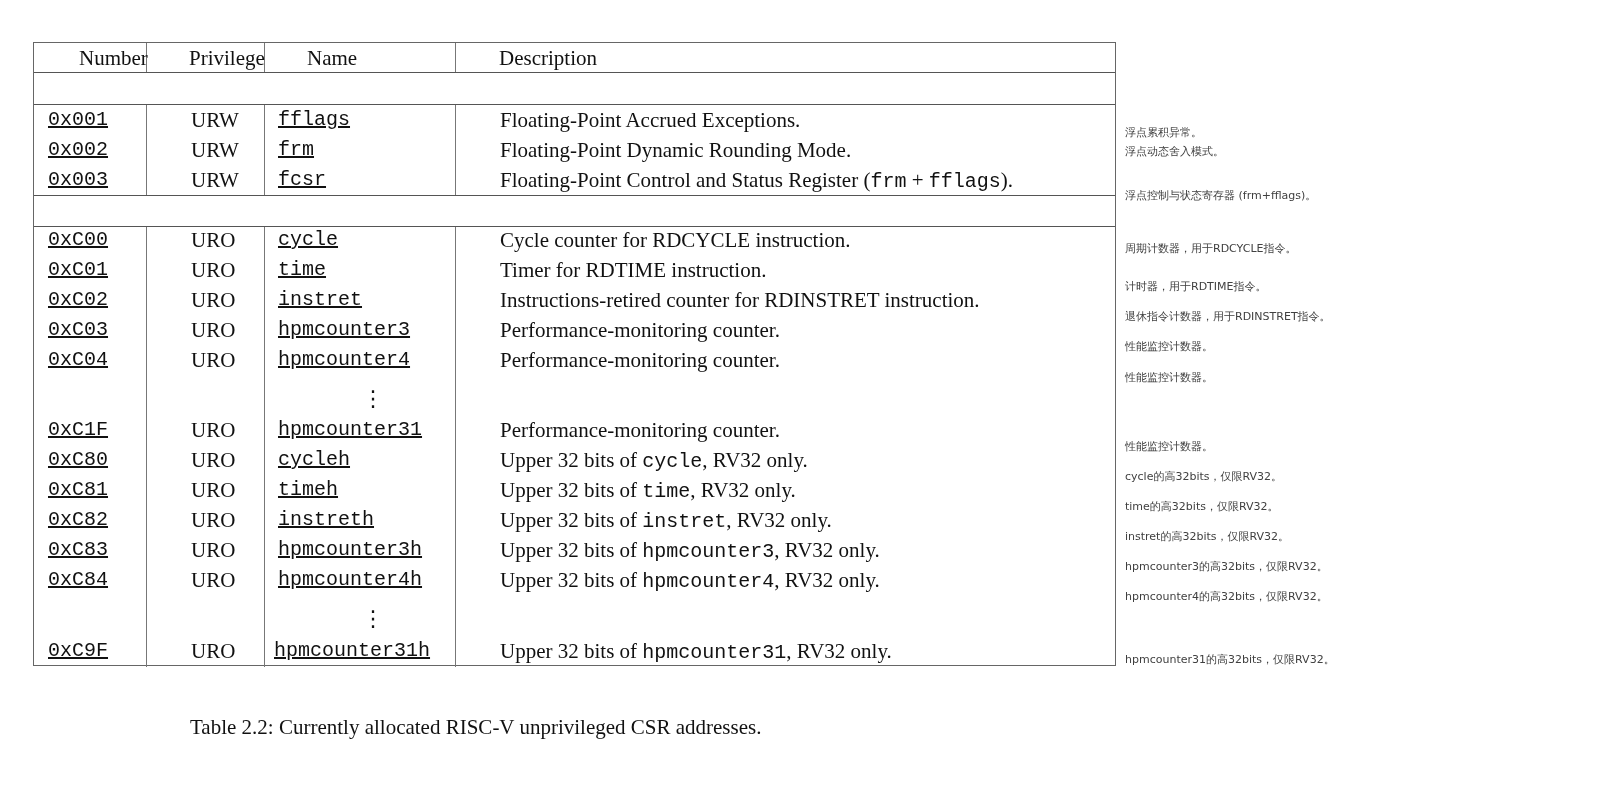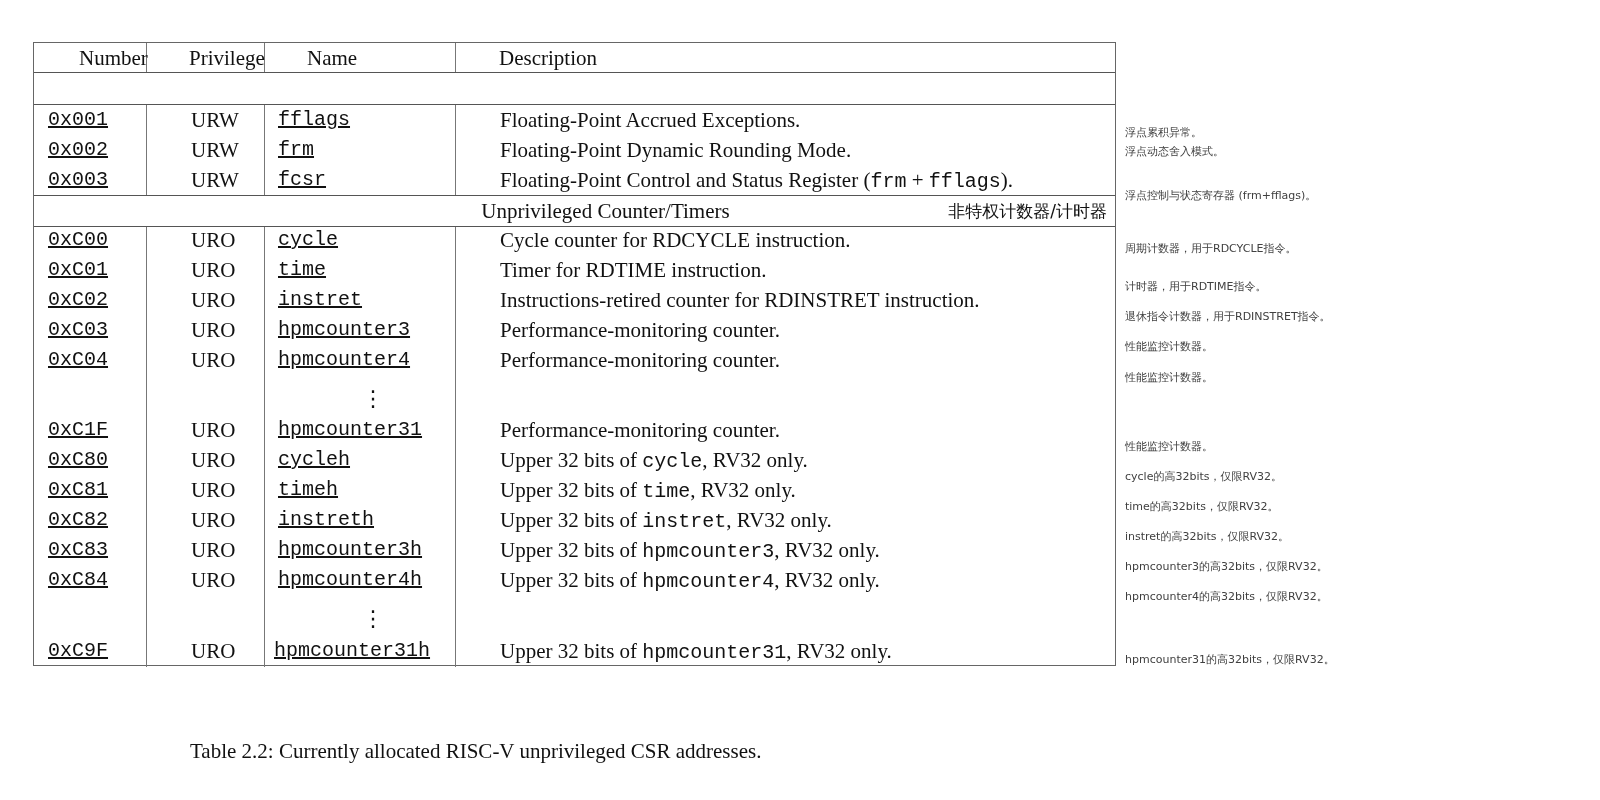--- a/index.html
+++ b/index.html
@@ -13,21 +13,21 @@
     .mono { font-family: "Liberation Mono", "DejaVu Sans Mono", monospace; font-size: 20px; text-decoration: underline; }
     .tt { font-family: "Liberation Mono", "DejaVu Sans Mono", monospace; font-size: 20px; }
     .c-num { left: 14px; }
     .c-priv { left: 126px; }
     .c-name { left: 244px; }
     .c-desc { left: 435px; }
     .section-title { position: absolute; left: 0; width: 100%; text-align: center; font-size: 21px; line-height: 30px; }
     .section-cn { position: absolute; right: 8px; font-family: "DejaVu Sans", sans-serif; font-size: 17px; line-height: 30px; }
     .dots { position: absolute; left: 244px; width: 190px; text-align: center; font-size: 20px; line-height: 10px; }
     .cn { position: absolute; left: 1125px; white-space: nowrap; font-family: "DejaVu Sans", sans-serif; font-size: 11px; line-height: 30px; color: #404040; margin-top: 15px; }
-    .caption { position: absolute; left: 190px; top: 712px; font-family: "Liberation Serif", "DejaVu Serif", serif; font-size: 21px; line-height: 30px; margin-top: 24px; }
+    .caption { position: absolute; left: 190px; top: 712px; font-family: "Liberation Serif", "DejaVu Serif", serif; font-size: 21px; line-height: 30px; }
   </style>
 </head>
 <body>
 
 <div class="tbl">
 
   <div class="vline" style="left:112px; top:0; height:30px;"></div>
   <div class="vline" style="left:230px; top:0; height:30px;"></div>
   <div class="vline" style="left:421px; top:0; height:30px;"></div>
 
@@ -64,24 +64,20 @@
     <span class="cell mono c-name">frm</span>
     <span class="cell serif c-desc"><span>Floating-Point Dynamic Rounding Mode.</span></span>
   </div>
   <div class="row" style="top:122px;">
     <span class="cell mono c-num">0x003</span>
     <span class="cell serif c-priv">URW</span>
     <span class="cell mono c-name">fcsr</span>
     <span class="cell serif c-desc"><span>Floating-Point Control and Status Register (</span><span class="tt">frm</span><span> + </span><span class="tt">fflags</span><span>).</span></span>
   </div>
 
-  <div class="row" style="top:153px; height:30px;">
-    <span class="section-title serif">Unprivileged Counter/Timers</span>
-    <span class="section-cn">非特权计数器/计时器</span>
-  </div>
 
   <div class="row" style="top:182px;">
     <span class="cell mono c-num">0xC00</span>
     <span class="cell serif c-priv">URO</span>
     <span class="cell mono c-name">cycle</span>
     <span class="cell serif c-desc">Cycle counter for RDCYCLE instruction.</span>
   </div>
   <div class="row" style="top:212px;">
     <span class="cell mono c-num">0xC01</span>
     <span class="cell serif c-priv">URO</span>

